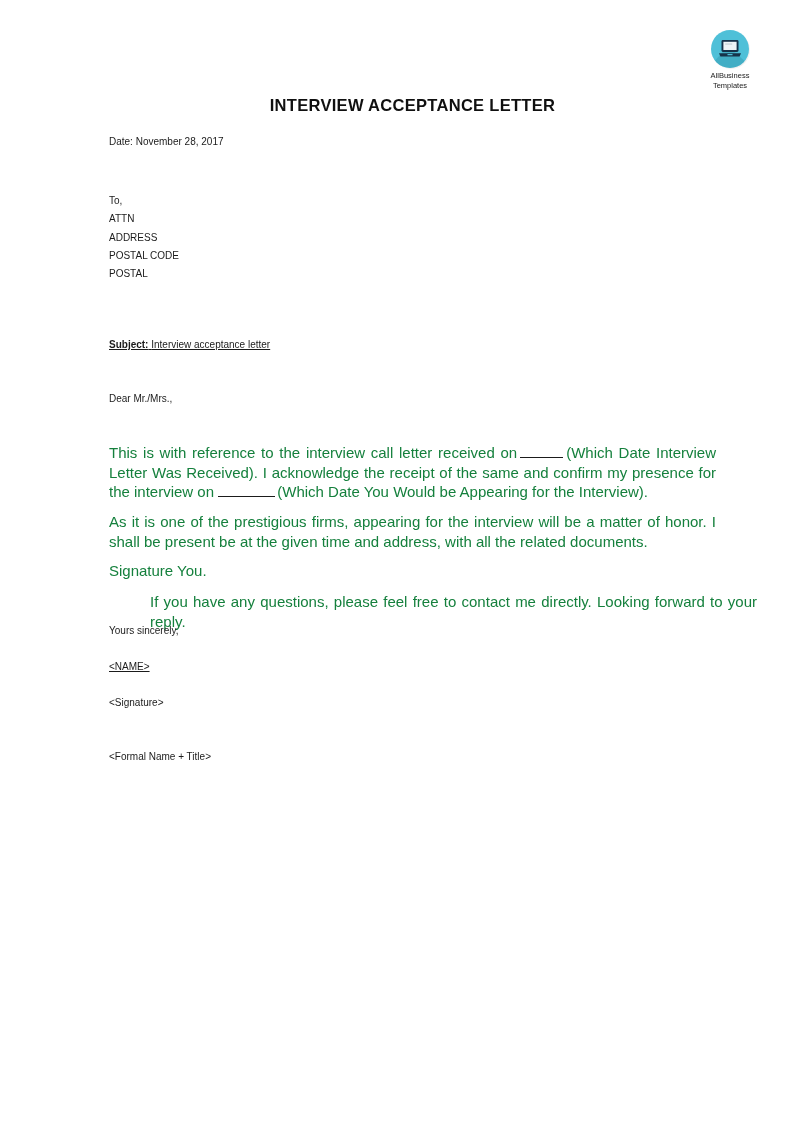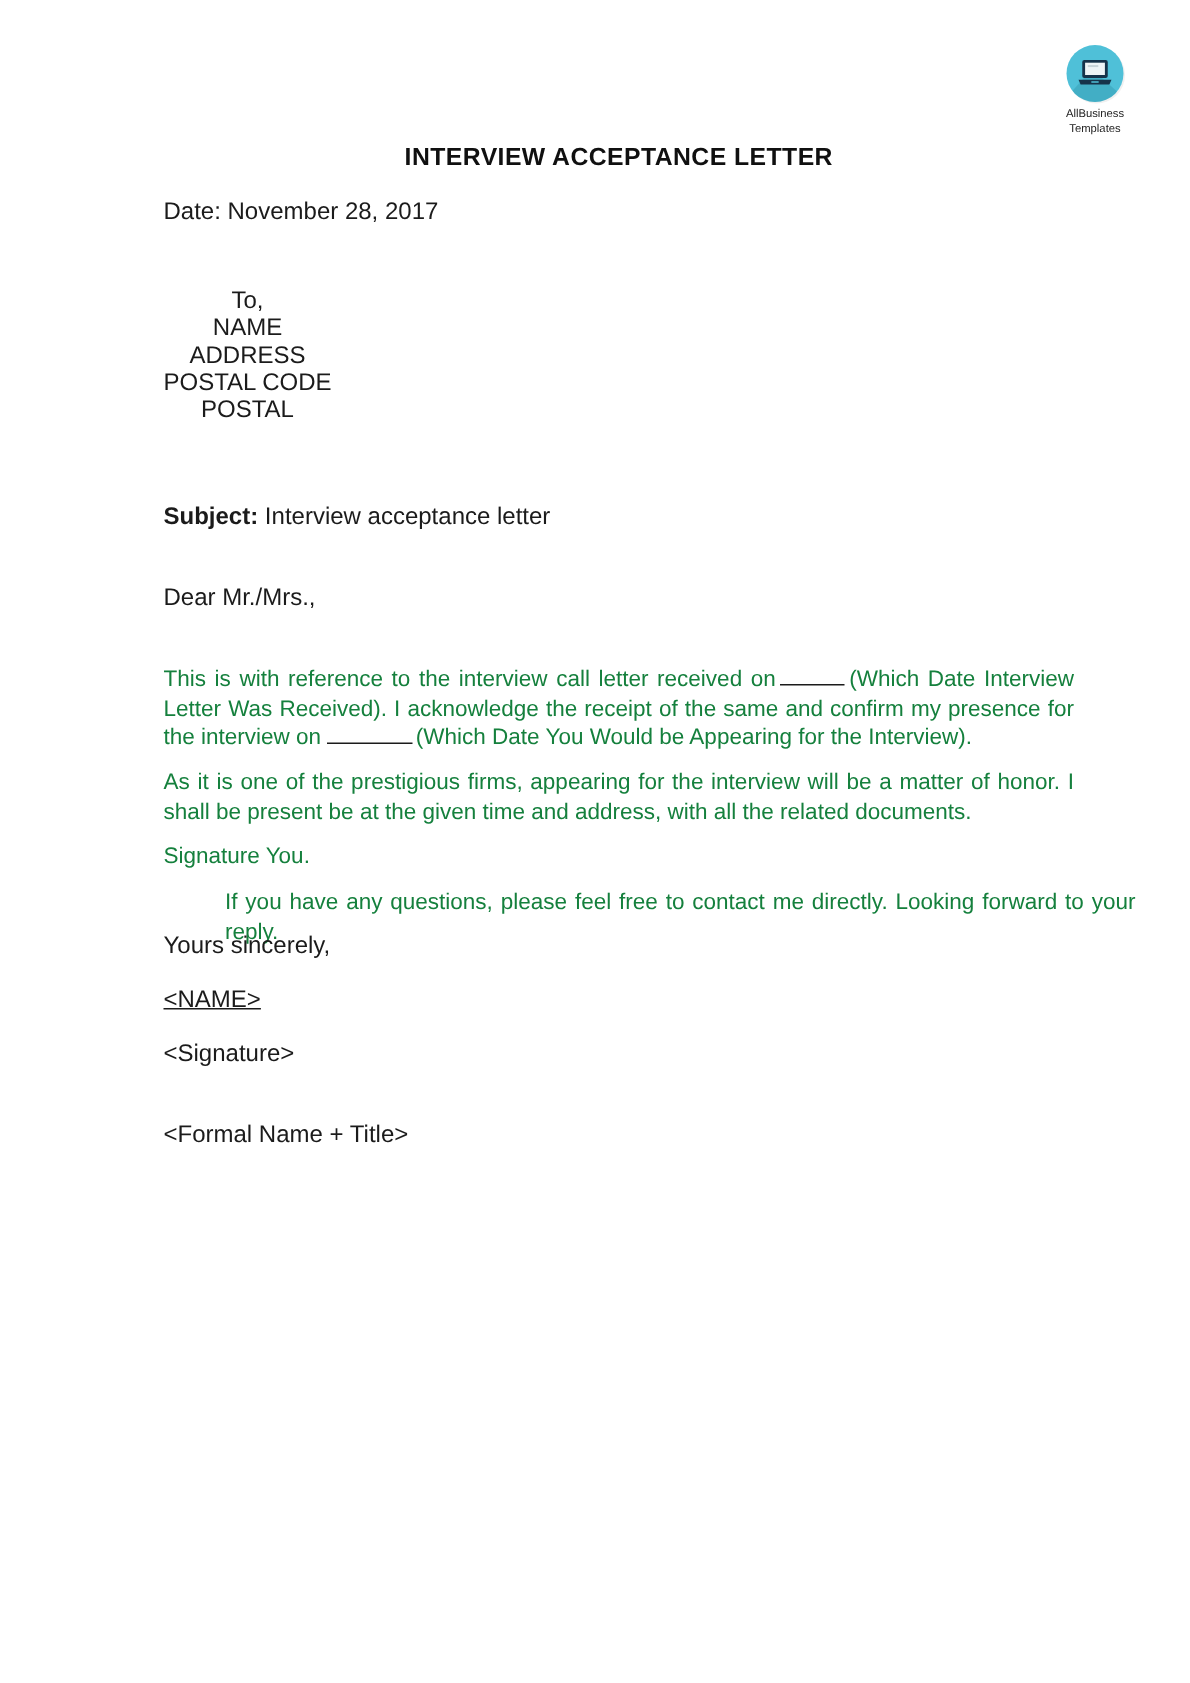--- a/index.html
+++ b/index.html
@@ -77,31 +77,31 @@
 
   
   .body-area {
     position: absolute;
     left: 93px;
     top: 0;
     width: 607px;
   }
 
   .line {
-    font-size: 16px;
+    font-size: 10px;
     line-height: 18px;
     color: #1b1b1b;
   }
 
   .date-line { position: absolute; top: 133px; }
 
   .address-block { position: absolute; top: 192px; }
-  .address-block .line { line-height: 18.3px; text-align: center; }
+  .address-block .line { line-height: 18.3px; }
 
-  .subject-line { position: absolute; top: 336px; }
+  .subject-line { position: absolute; top: 336px; text-decoration: underline; }
   .subject-line b { font-weight: bold; }
 
   .salutation { position: absolute; top: 390px; text-align: right; }
 
   .para {
     position: absolute;
     width: 607px;
     font-size: 15px;
     line-height: 19.5px;
     text-align: justify;
@@ -161,21 +161,21 @@
   </div>
 
   <div class="doc-title">INTERVIEW ACCEPTANCE LETTER</div>
 
   <div class="body-area">
 
     <div class="line date-line">Date: November 28, 2017</div>
 
     <div class="address-block">
       <div class="line">To,</div>
-      <div class="line">NAME</div>
+      <div class="line">ATTN</div>
       <div class="line">ADDRESS</div>
       <div class="line">POSTAL CODE</div>
       <div class="line">POSTAL</div>
     </div>
 
     <div class="line subject-line"><b>Subject:</b> <span>Interview acceptance letter</span></div>
 
     <div class="line salutation">Dear Mr./Mrs.,</div>
 
     <div class="para para-1"><span>This is with reference to the interview call letter received on</span><span class="blank blank-a"></span><span>(Which Date Interview Letter Was Received). I acknowledge the receipt of the same and confirm my presence for the interview on</span> <span class="blank blank-b"></span><span>(Which Date You Would be Appearing for the Interview).</span></div>

